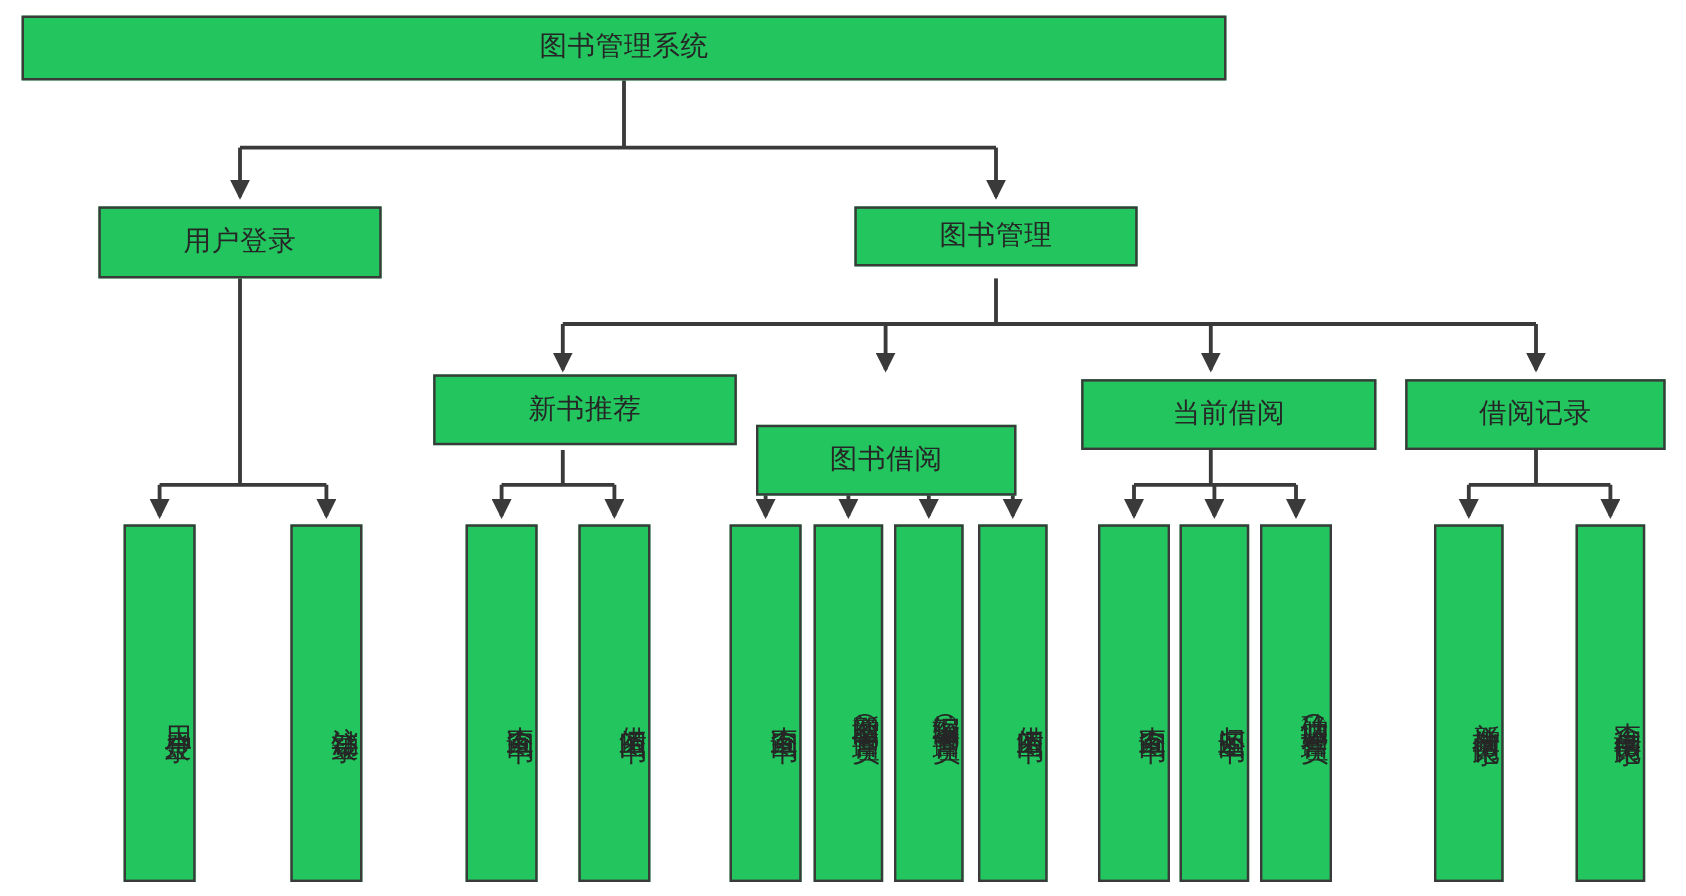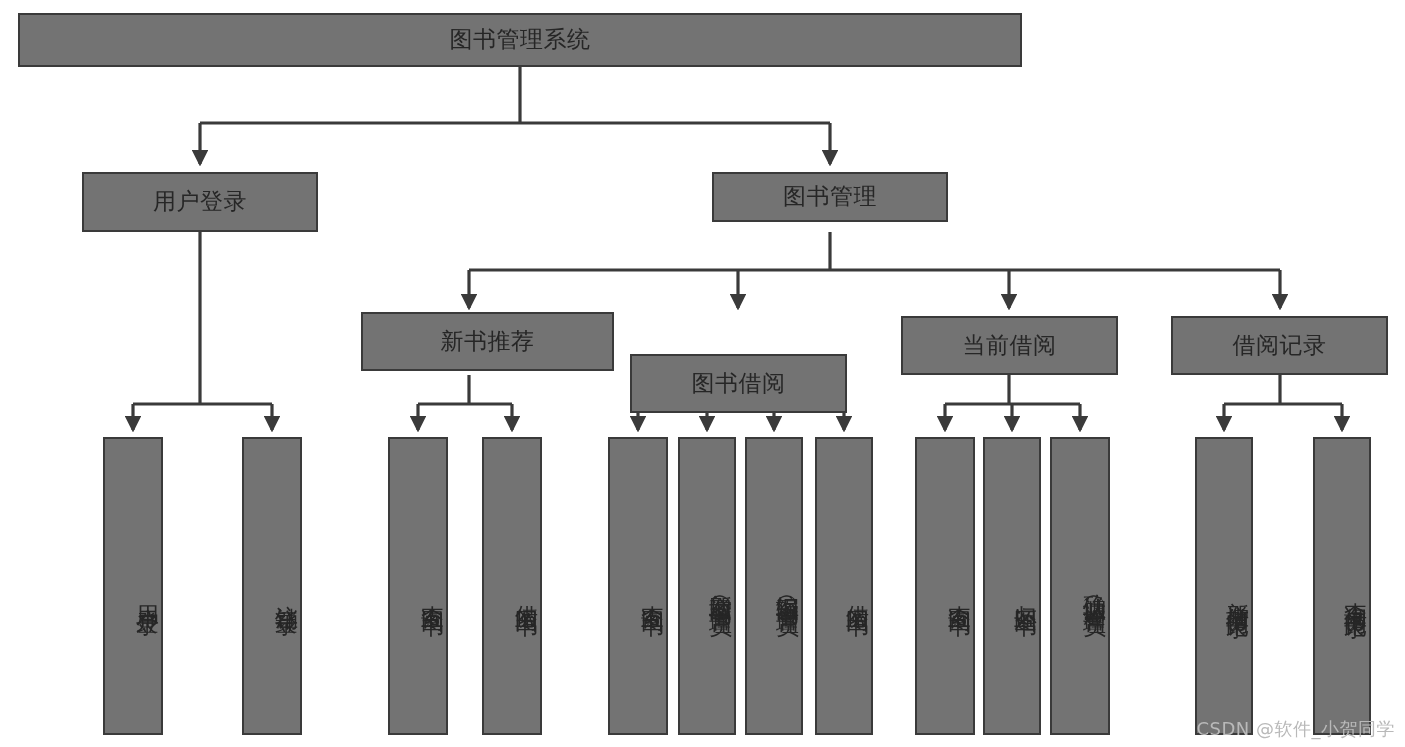--- a/index.html
+++ b/index.html
@@ -20,21 +20,21 @@
     left: 0;
     top: 0;
     width: 1405px;
     height: 747px;
     pointer-events: none;
   }
   .node {
     position: absolute;
     box-sizing: border-box;
     border: 2px solid #3a3a3a;
-    background: #737373;
+    background: #22c55e;
     display: flex;
     align-items: center;
     justify-content: center;
     color: #262626;
     line-height: 1.18;
   }
   .node.horiz {
     font-size: 23px;
     letter-spacing: 0.5px;
   }
@@ -128,21 +128,21 @@
       </div>
       <div class="node horiz" style="left: 712px; top: 172px; width: 236px; height: 50px;">
         <span class="node-label">图书管理</span>
       </div>
       <div class="node horiz" style="left: 361px; top: 312px; width: 253px; height: 59px;">
         <span class="node-label">新书推荐</span>
       </div>
       <div class="node horiz" style="left: 630px; top: 316px; width: 217px; height: 59px; margin-top: 38px;">
         <span class="node-label">图书借阅</span>
       </div>
-      <div class="node horiz" style="left: 901px; top: 316px; width: 217px; height: 59px;">
+      <div class="node horiz" style="left: 901px; top: 316px; width: 246px; height: 59px;">
         <span class="node-label">当前借阅</span>
       </div>
       <div class="node horiz" style="left: 1171px; top: 316px; width: 217px; height: 59px;">
         <span class="node-label">借阅记录</span>
       </div>
       <div class="node vert" style="left: 103px; top: 437px; width: 60px; height: 298px;">
         <span class="node-label">用户登录</span>
       </div>
       <div class="node vert" style="left: 242px; top: 437px; width: 60px; height: 298px;">
         <span class="node-label">注销登录</span>
@@ -175,15 +175,14 @@
         <span class="node-label">确认归还（管理员）</span>
       </div>
       <div class="node vert" style="left: 1195px; top: 437px; width: 58px; height: 298px;">
         <span class="node-label">新增借阅记录</span>
       </div>
       <div class="node vert" style="left: 1313px; top: 437px; width: 58px; height: 298px;">
         <span class="node-label">查询借阅记录</span>
       </div>
     </div>
 
-  <div id="watermark">CSDN @软件_小贺同学</div>
 
 </div>
 
 </body></html>

